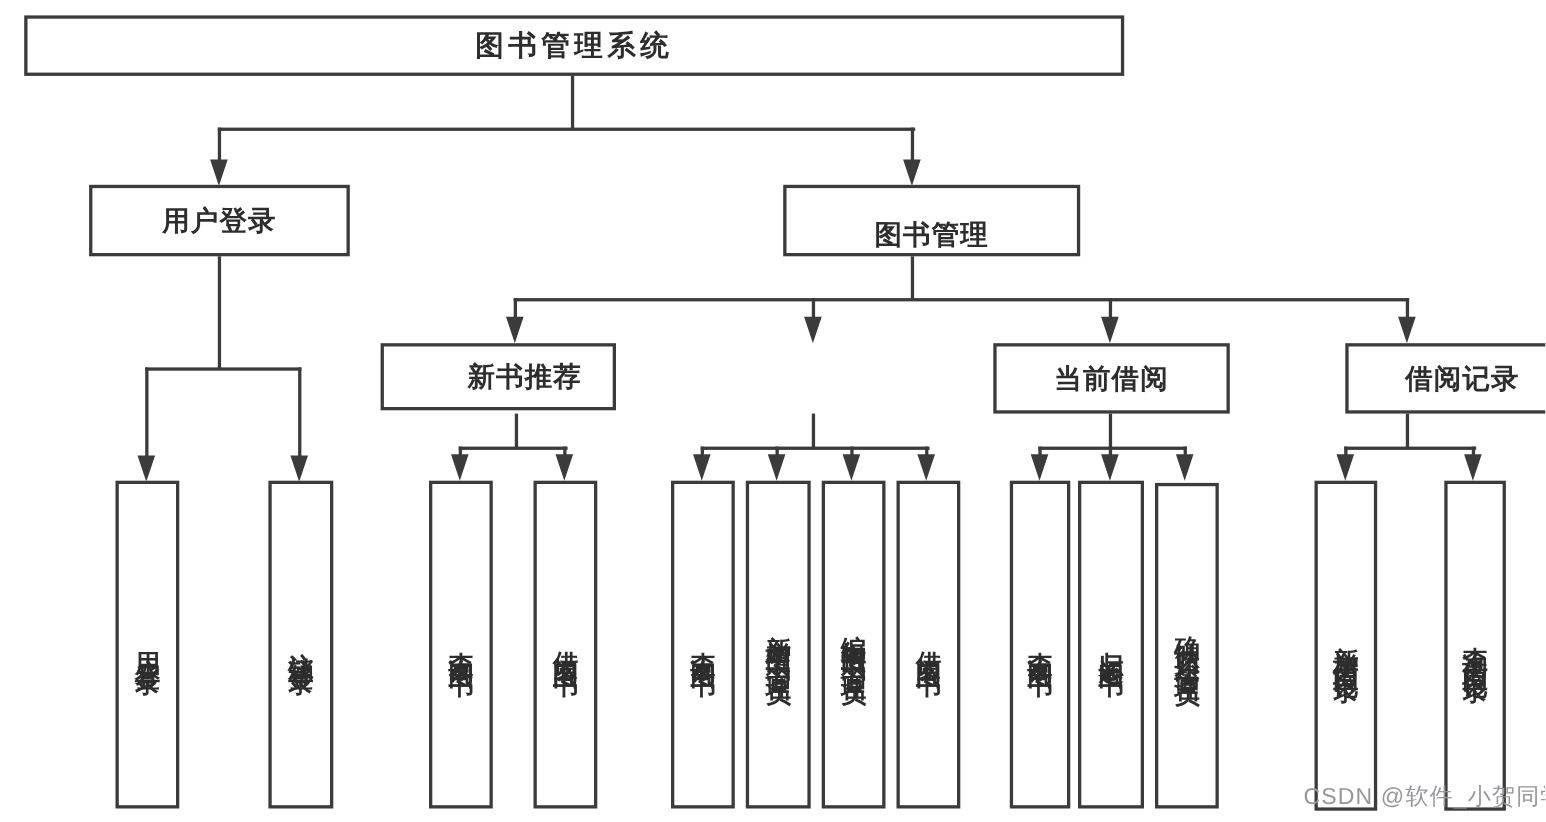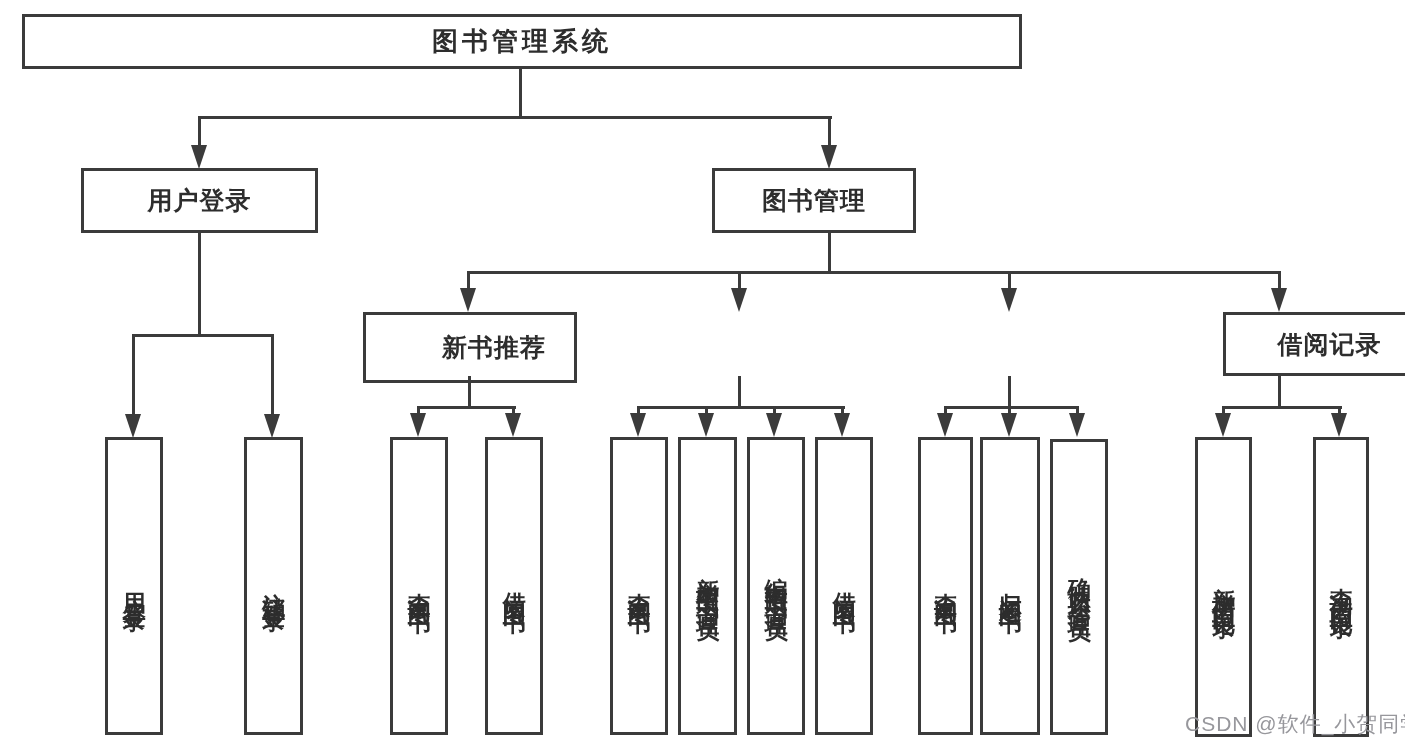--- a/index.html
+++ b/index.html
@@ -74,21 +74,21 @@
   <div class="vl" style="left:519px;top:69px;height:48px;"></div>
   <div class="hl" style="left:198px;top:116px;width:634px;"></div>
   <div class="vl" style="left:198px;top:116px;height:30px;"></div>
   <div class="arrow" style="left:191px;top:145px;"></div>
   <div class="vl" style="left:828px;top:116px;height:30px;"></div>
   <div class="arrow" style="left:821px;top:145px;"></div>
 
   <div class="box" style="left:81px;top:168px;width:237px;height:65px;">
     <span class="hlabel">用户登录</span>
   </div>
-  <div class="box" style="left:712px;top:168px;width:204px;height:65px;">
+  <div class="box" style="left:712px;top:168px;width:270px;height:65px;align-items:flex-end;">
     <span class="hlabel">图书管理</span>
   </div>
 
   <div class="vl" style="left:198px;top:233px;height:103px;"></div>
   <div class="hl" style="left:132px;top:334px;width:142px;"></div>
   <div class="vl" style="left:132px;top:334px;height:82px;"></div>
   <div class="arrow" style="left:125px;top:414px;"></div>
   <div class="vl" style="left:271px;top:334px;height:82px;"></div>
   <div class="arrow" style="left:264px;top:414px;"></div>
 
@@ -96,22 +96,25 @@
   <div class="hl" style="left:467px;top:271px;width:814px;"></div>
   <div class="vl" style="left:467px;top:271px;height:20px;"></div>
   <div class="arrow" style="left:460px;top:288px;"></div>
   <div class="vl" style="left:738px;top:271px;height:20px;"></div>
   <div class="arrow" style="left:731px;top:288px;"></div>
   <div class="vl" style="left:1008px;top:271px;height:20px;"></div>
   <div class="arrow" style="left:1001px;top:288px;"></div>
   <div class="vl" style="left:1278px;top:271px;height:20px;"></div>
   <div class="arrow" style="left:1271px;top:288px;"></div>
 
-  <div class="box" style="left:363px;top:312px;width:214px;height:71px;padding-left:48px;">
+  <div class="box" style="left:346px;top:312px;width:214px;height:61px;padding-left:48px;">
     <span class="hlabel">新书推荐</span>
+  </div>
+  <div class="box" style="left:903px;top:312px;width:215px;height:64px;">
+    <span class="hlabel">当前借阅</span>
   </div>
   <div class="box" style="left:1223px;top:312px;width:213px;height:64px;">
     <span class="hlabel">借阅记录</span>
   </div>
 
   <div class="vl" style="left:468px;top:376px;height:32px;"></div>
   <div class="hl" style="left:417px;top:406px;width:99px;"></div>
   <div class="vl" style="left:417px;top:406px;height:10px;"></div>
   <div class="arrow" style="left:410px;top:413px;"></div>
   <div class="vl" style="left:512px;top:406px;height:10px;"></div>

